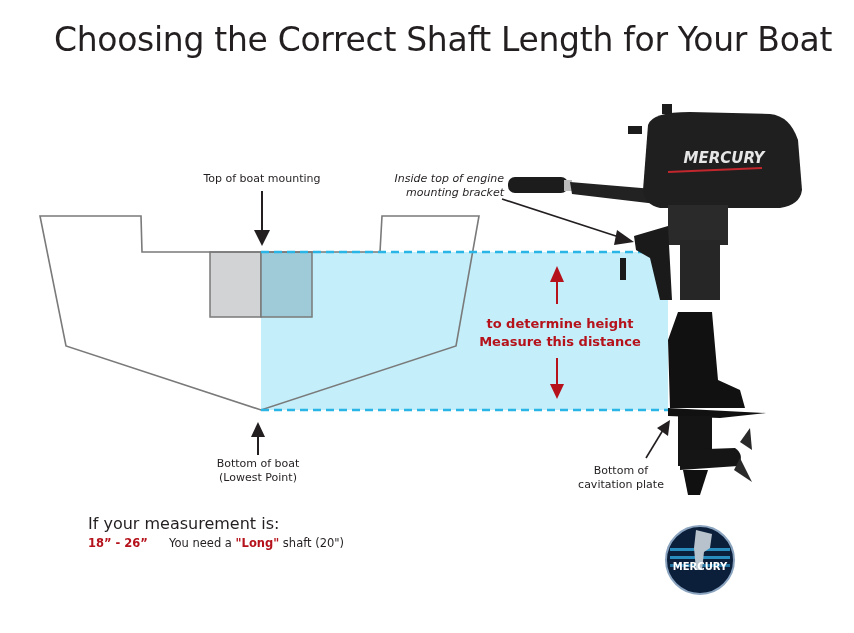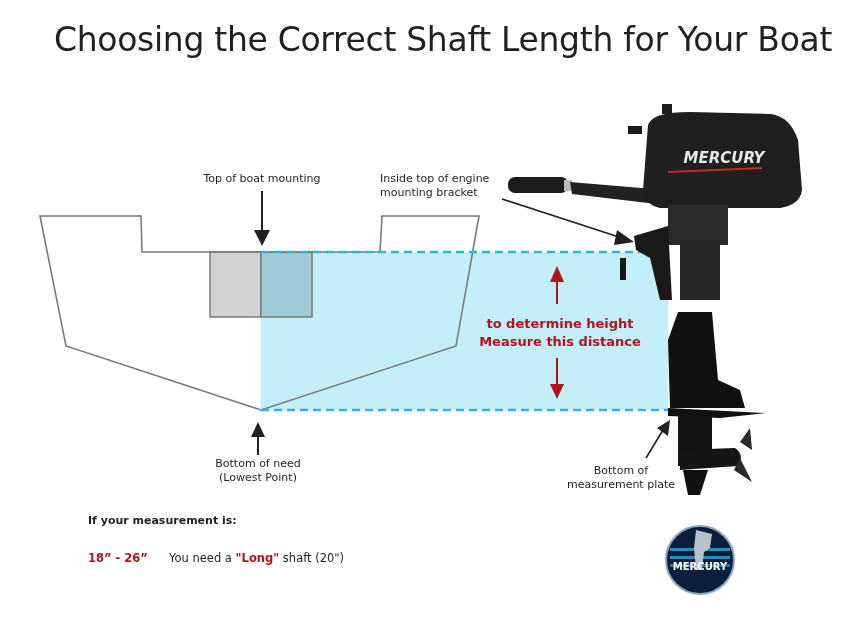--- a/index.html
+++ b/index.html
@@ -2,21 +2,21 @@
 <html><head>
 <meta charset="utf-8">
 <style>
   html, body { margin: 0; padding: 0; background: #ffffff; }
   body { width: 854px; height: 633px; position: relative; overflow: hidden; font-family: "DejaVu Sans", sans-serif; }
   .title { position: absolute; left: 16px; width: 854px; top: 20px; text-align: center; font-size: 33px; color: #231f20; font-weight: normal; letter-spacing: -0.3px; }
   svg.diagram { position: absolute; left: 0; top: 0; }
   .label { position: absolute; font-size: 11px; color: #231f20; text-align: center; line-height: 14px; }
   .measure { position: absolute; left: 470px; top: 315px; width: 180px; text-align: center; font-size: 13px; font-weight: bold; color: #b5121b; line-height: 18px; }
   .table { position: absolute; left: 88px; top: 514px; font-size: 11.5px; color: #231f20; }
-  .table-head { font-weight: bold; font-size: 11px; margin-bottom: 24px; }
+  .table-head { font-weight: normal; font-size: 16px; margin-bottom: 3px; }
   .row { display: flex; line-height: 14px; }
   .range { width: 81px; font-weight: bold; color: #b5121b; }
   .hl { font-weight: bold; color: #b5121b; }
 </style>
 </head>
 <body>
 
 <div class="title">Choosing the Correct Shaft Length for Your Boat</div>
 
 <svg class="diagram" width="854" height="633" viewBox="0 0 854 633">
@@ -86,31 +86,31 @@
     <rect x="-30" y="-4" width="60" height="3" fill="#2fa9e0" opacity="0.8"></rect>
     <rect x="-30" y="4" width="60" height="3" fill="#2fa9e0" opacity="0.6"></rect>
     <path d="M-4,-30 L12,-26 L10,-12 L4,-8 L2,10 L-4,10 L-6,-12 Z" fill="#b8c2cc"></path>
     <text x="0" y="10" text-anchor="middle" font-family="DejaVu Sans, sans-serif" font-size="10" font-weight="bold" fill="#ffffff">MERCURY</text>
   </g>
 </svg>
 
 <div class="label" style="left:195px; top:172px; width:134px;">
   <span>Top of boat mounting</span>
 </div>
-<div class="label" style="left:380px; top:172px; width:124px; text-align:left;">
+<div class="label" style="left:380px; top:172px; width:124px; text-align:right;font-style:italic;">
   <div>Inside top of engine</div>
   <div>mounting bracket</div>
 </div>
 <div class="label" style="left:200px; top:457px; width:116px;">
-  <div>Bottom of need</div>
+  <div>Bottom of boat</div>
   <div>(Lowest Point)</div>
 </div>
 <div class="label" style="left:566px; top:464px; width:110px;">
   <div>Bottom of</div>
-  <div>measurement plate</div>
+  <div>cavitation plate</div>
 </div>
 <div class="measure">
   <div>to determine height</div>
   <div>Measure this distance</div>
 </div>
 
 <div class="table">
   <div class="table-head">If your measurement is:</div>
   <div class="row">
     <span class="range">18” - 26”</span>

